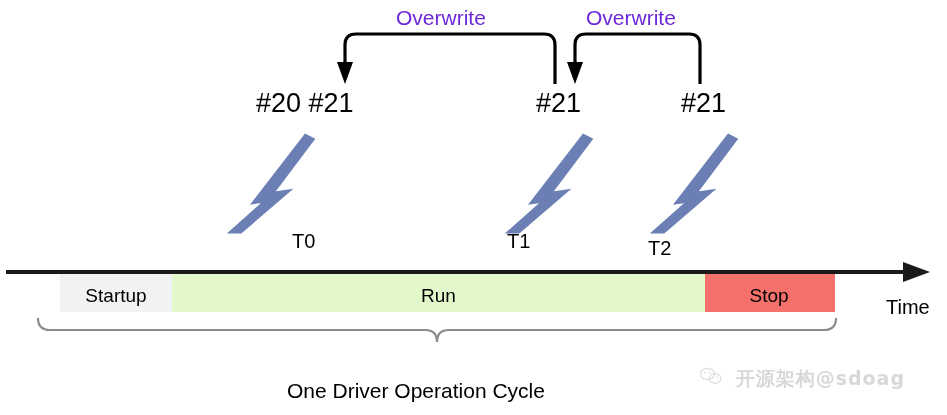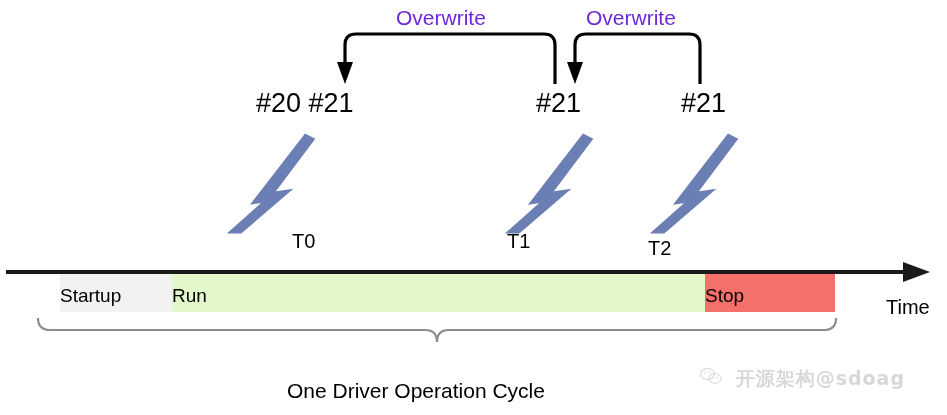--- a/index.html
+++ b/index.html
@@ -40,20 +40,21 @@
   }
   .time-marker-label {
     font-size: 20px;
     color: #000000;
   }
   .seg-label {
     position: absolute;
     top: 281px;
     height: 30px;
     line-height: 30px;
+    text-align: center;
     font-size: 19px;
     color: #000000;
     font-family: "Liberation Sans", sans-serif;
   }
   .axis-label {
     font-size: 20px;
     color: #000000;
   }
   .cycle-label {
     font-size: 21px;

